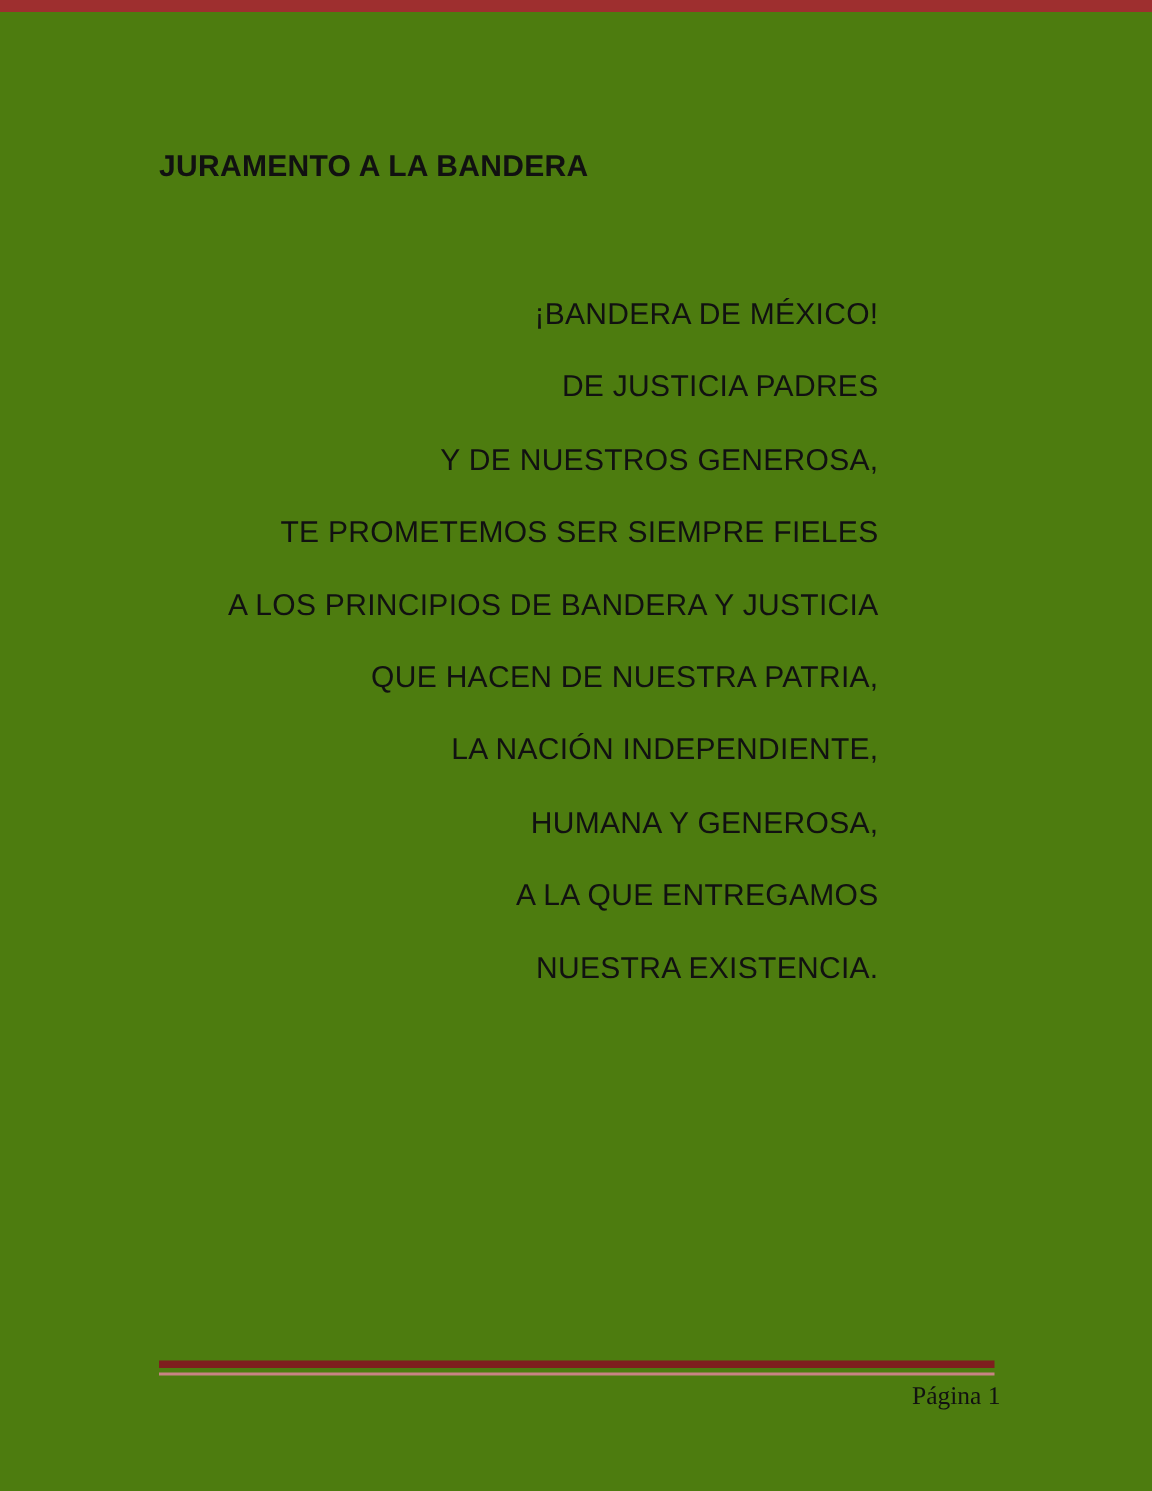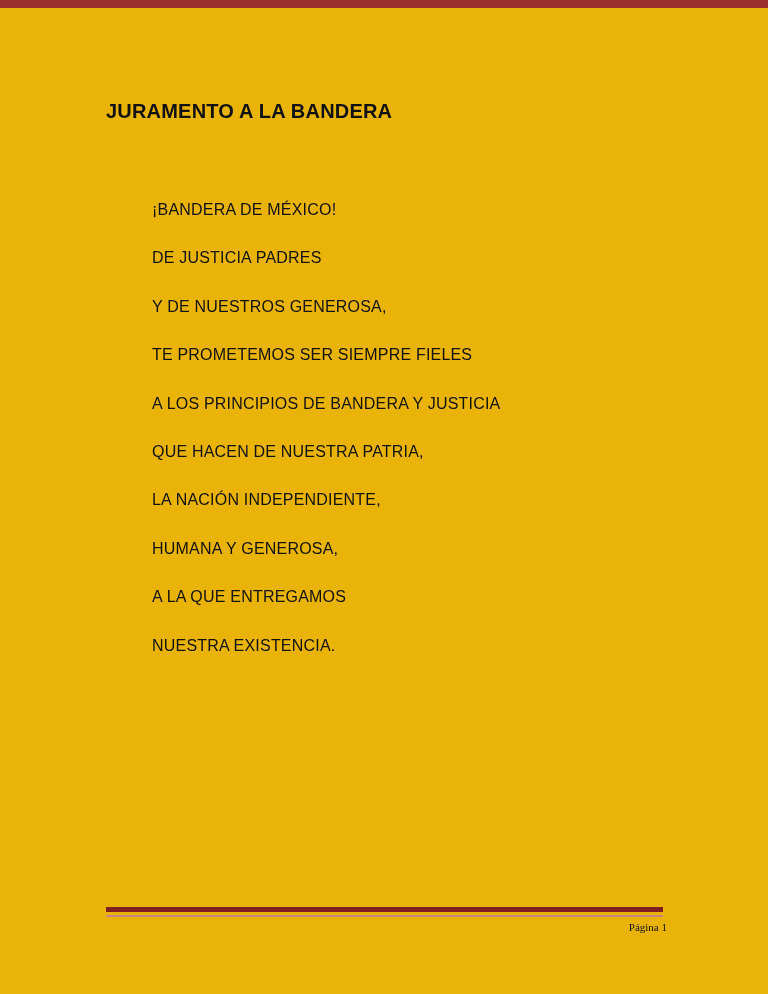--- a/index.html
+++ b/index.html
@@ -4,23 +4,24 @@
 <style>
   html, body {
     margin: 0;
     padding: 0;
     background: #ffffff;
   }
   .page {
     position: relative;
     width: 768px;
     height: 994px;
-    background: #eab308;
+    background: #4d7c0f;
     overflow: hidden;
     font-family: "Liberation Sans", "DejaVu Sans", sans-serif;
+    text-align: right;
   }
   .top-accent-bar {
     position: absolute;
     left: 0;
     top: 0;
     width: 768px;
     height: 8px;
     background: #9E2F2F;
   }
   .doc-title {
@@ -33,21 +34,21 @@
     color: #111111;
     letter-spacing: 0.2px;
     white-space: nowrap;
   }
   .body-text {
     position: absolute;
     left: 152px;
     top: 199px;
   }
   .body-line {
-    font-size: 16px;
+    font-size: 20px;
     line-height: 22px;
     margin: 0 0 26.4px 0;
     color: #111111;
     letter-spacing: 0.2px;
     white-space: nowrap;
   }
   .footer-rule-thick {
     position: absolute;
     left: 106px;
     top: 907px;
@@ -62,21 +63,21 @@
     width: 557px;
     height: 2px;
     background: #C98484;
   }
   .page-number {
     position: absolute;
     right: 101px;
     top: 921px;
     margin: 0;
     font-family: "Liberation Serif", "DejaVu Serif", serif;
-    font-size: 11px;
+    font-size: 17px;
     color: #111111;
     white-space: nowrap;
   }
 </style>
 </head>
 <body>
 
 <div class="page">
 
   <div class="top-accent-bar" style="background: rgb(158, 47, 47);"></div>

